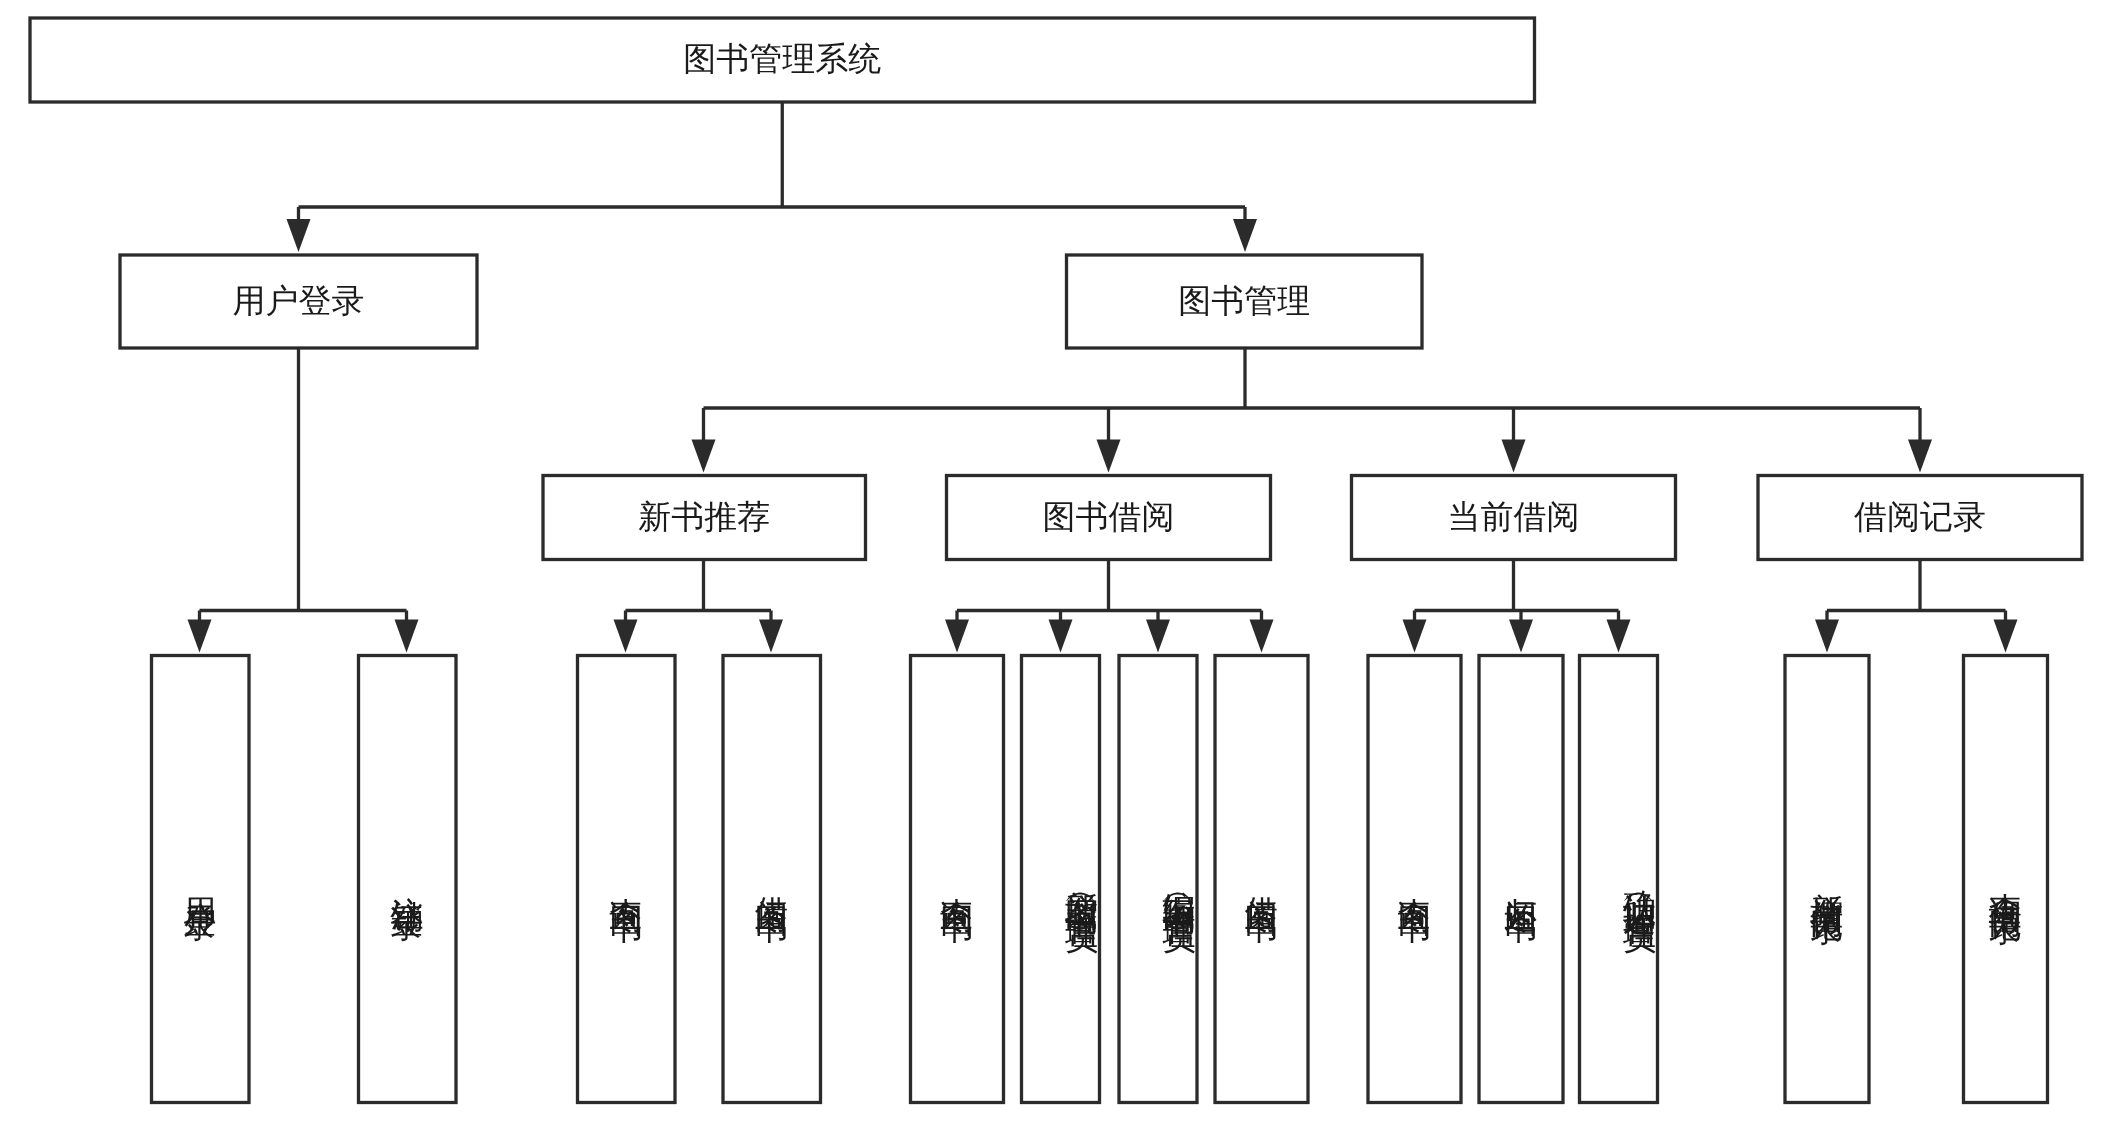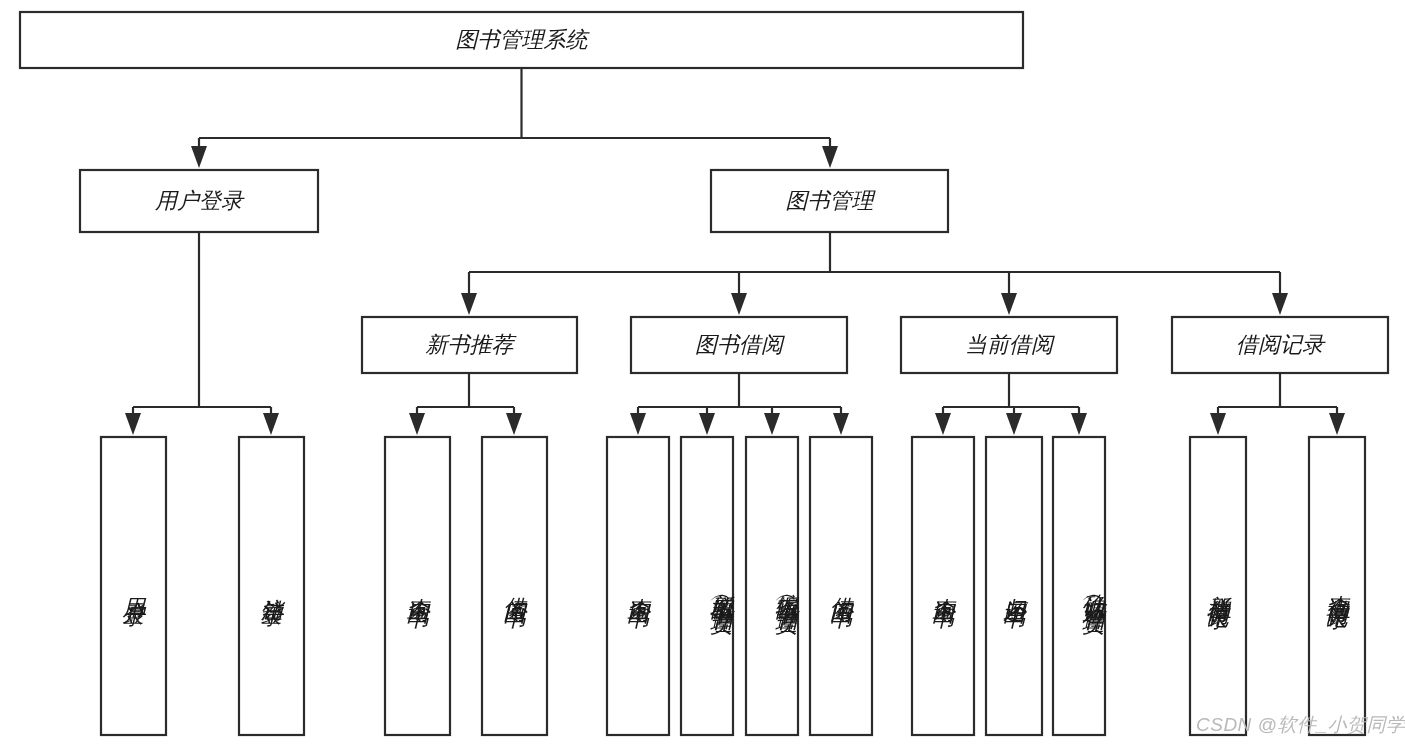--- a/index.html
+++ b/index.html
@@ -11,21 +11,20 @@
     width: 1405px;
     height: 747px;
     font-family: "Liberation Sans", "DejaVu Sans", sans-serif;
     overflow: hidden;
   }
   #diagram-root {
     position: relative;
     width: 1405px;
     height: 747px;
     background: #ffffff;
-    font-style: italic;
   }
   svg.diagram-canvas {
     position: absolute;
     left: 0;
     top: 0;
     width: 1405px;
     height: 747px;
   }
   .node-rect {
     fill: #ffffff;
@@ -222,15 +221,14 @@
   <div class="node-label-v center-align" style="left:912px; top:437px; width:62px; height:298px;">查询图书</div>
 
   <div class="node-label-v center-align" style="left:986px; top:437px; width:56px; height:298px;">归还图书</div>
 
   <div class="node-label-v" style="left:1053px; top:443px; width:52px; height:292px;">确认归还（管理员）</div>
 
   <div class="node-label-v center-align" style="left:1190px; top:437px; width:56px; height:298px;">新增借阅记录</div>
 
   <div class="node-label-v center-align" style="left:1309px; top:437px; width:56px; height:298px;">查询借阅记录</div>
 
-  <div class="watermark" style="left:1196px; top:712px;">CSDN @软件_小贺同学</div>
 
 </div>
 
 </body></html>

